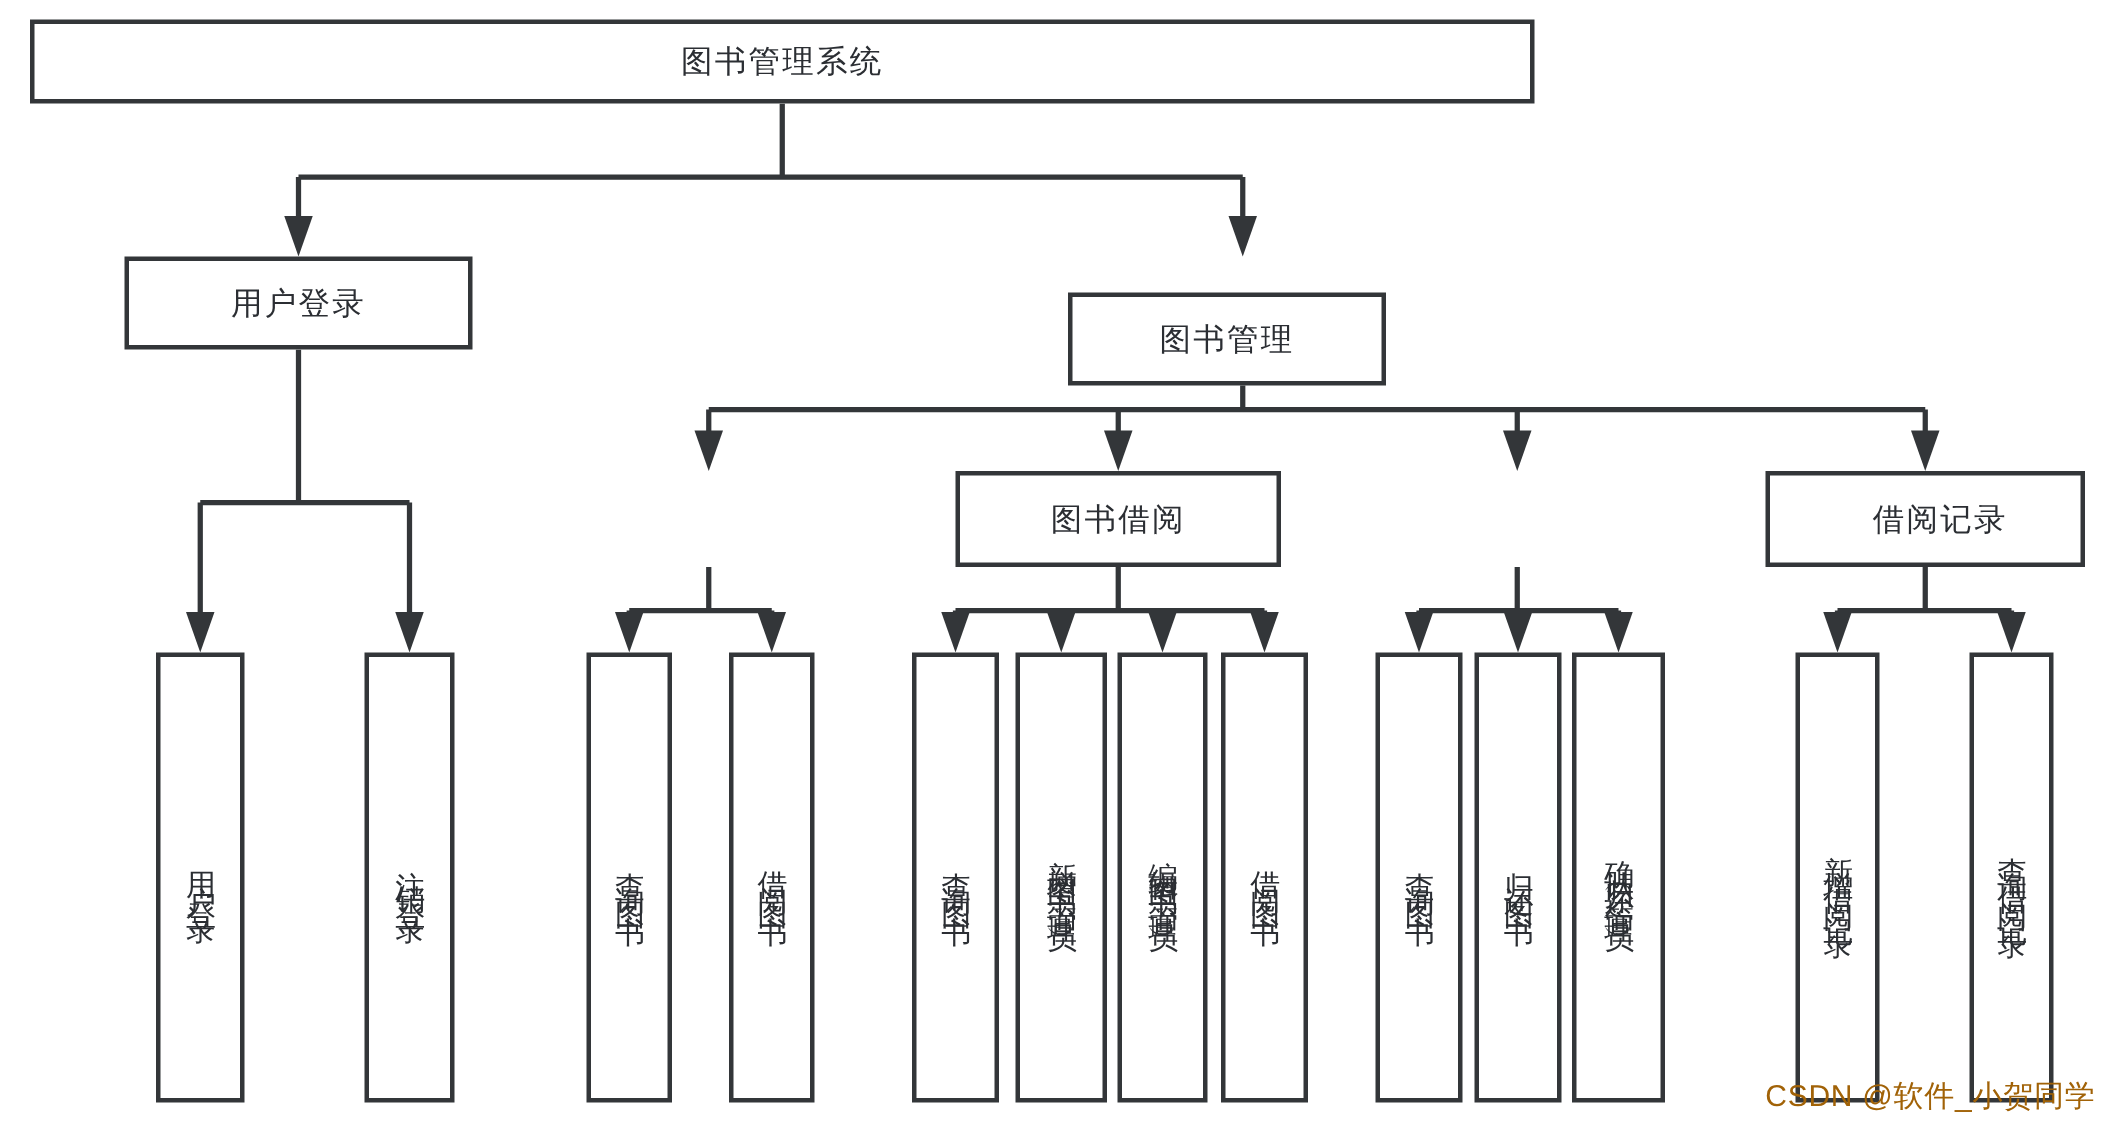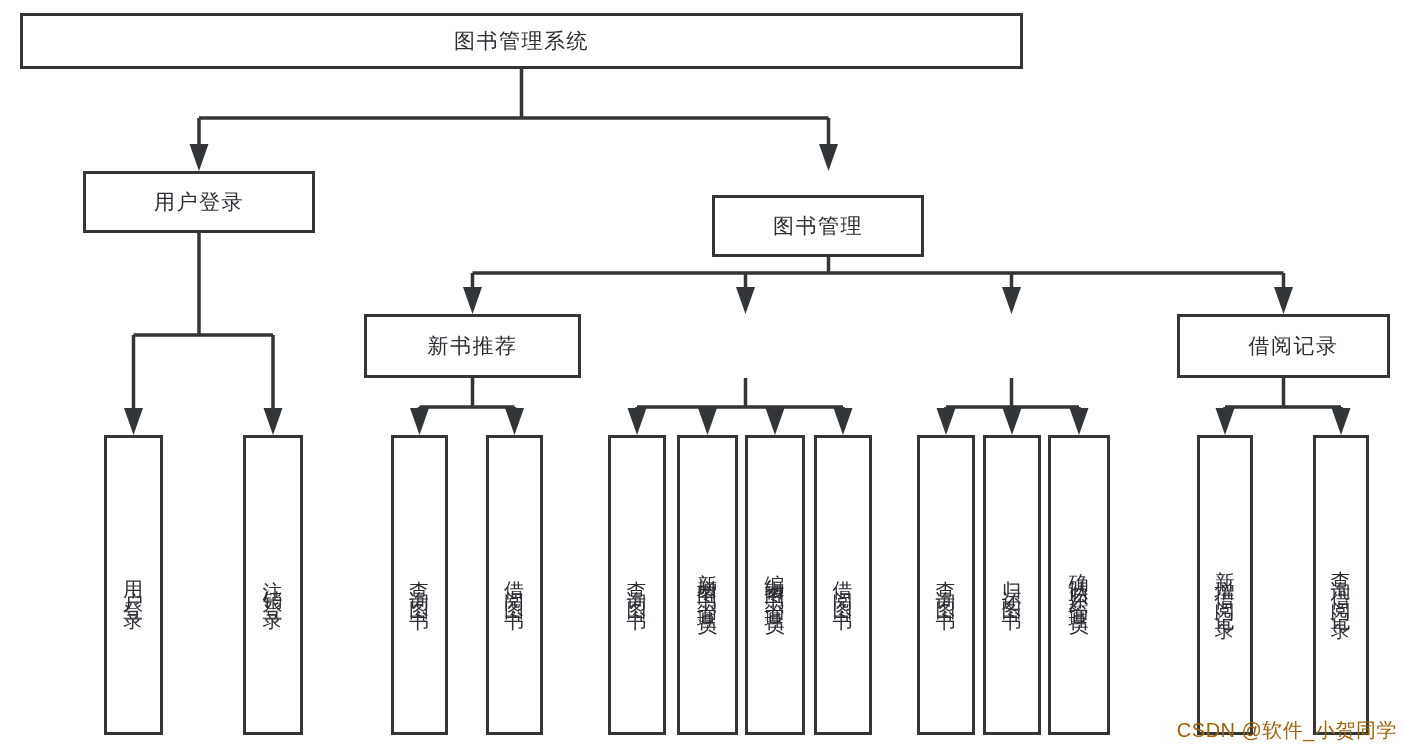--- a/index.html
+++ b/index.html
@@ -107,22 +107,22 @@
     <span>图书管理系统</span>
   </div>
 
   <div class="box hbox" style="left:83px; top:171px; width:232px; height:62px;">
     <span>用户登录</span>
   </div>
   <div class="box hbox" style="left:712px; top:171px; width:212px; height:62px;margin-top:24px;">
     <span>图书管理</span>
   </div>
 
-  <div class="box hbox" style="left:364px; top:314px; width:217px; height:64px;">
-    <span>新书推荐</span>
+  <div class="box hbox" style="left:637px; top:314px; width:217px; height:64px;">
+    <span>图书借阅</span>
   </div>
   <div class="box hbox" style="left:1177px; top:314px; width:213px; height:64px;padding-left:20px;">
     <span>借阅记录</span>
   </div>
 
   <div class="box vbox" style="left:104px; top:435px; width:59px; height:300px;">
     <span>用户登录</span>
   </div>
   <div class="box vbox" style="left:243px; top:435px; width:60px; height:300px;">
     <span>注销登录</span>

